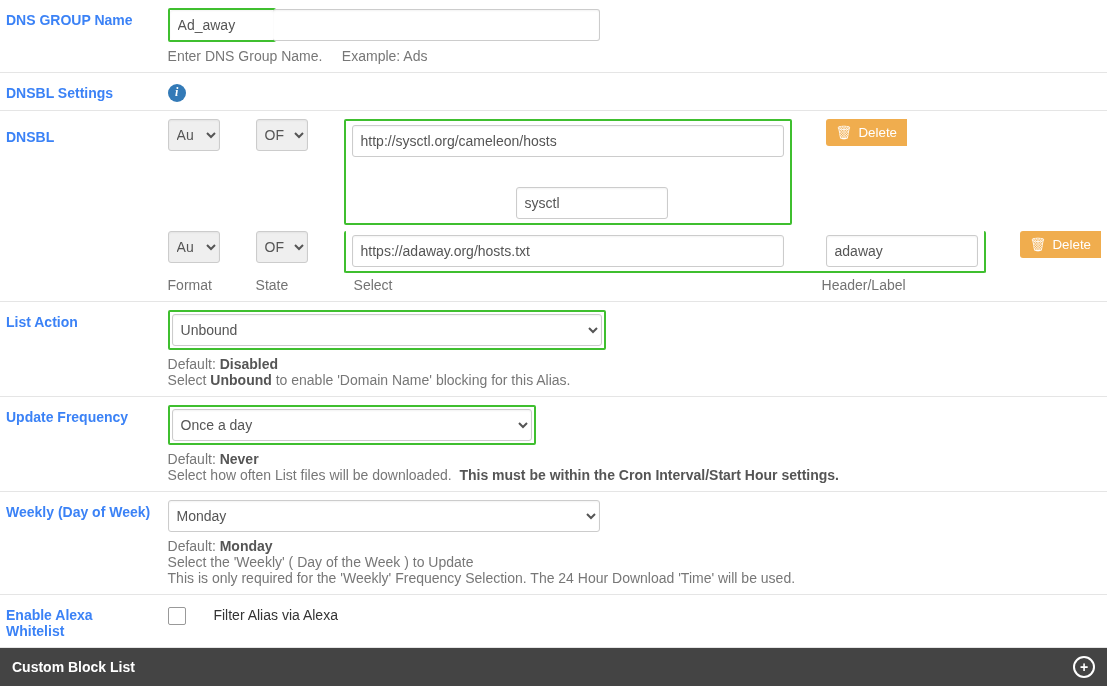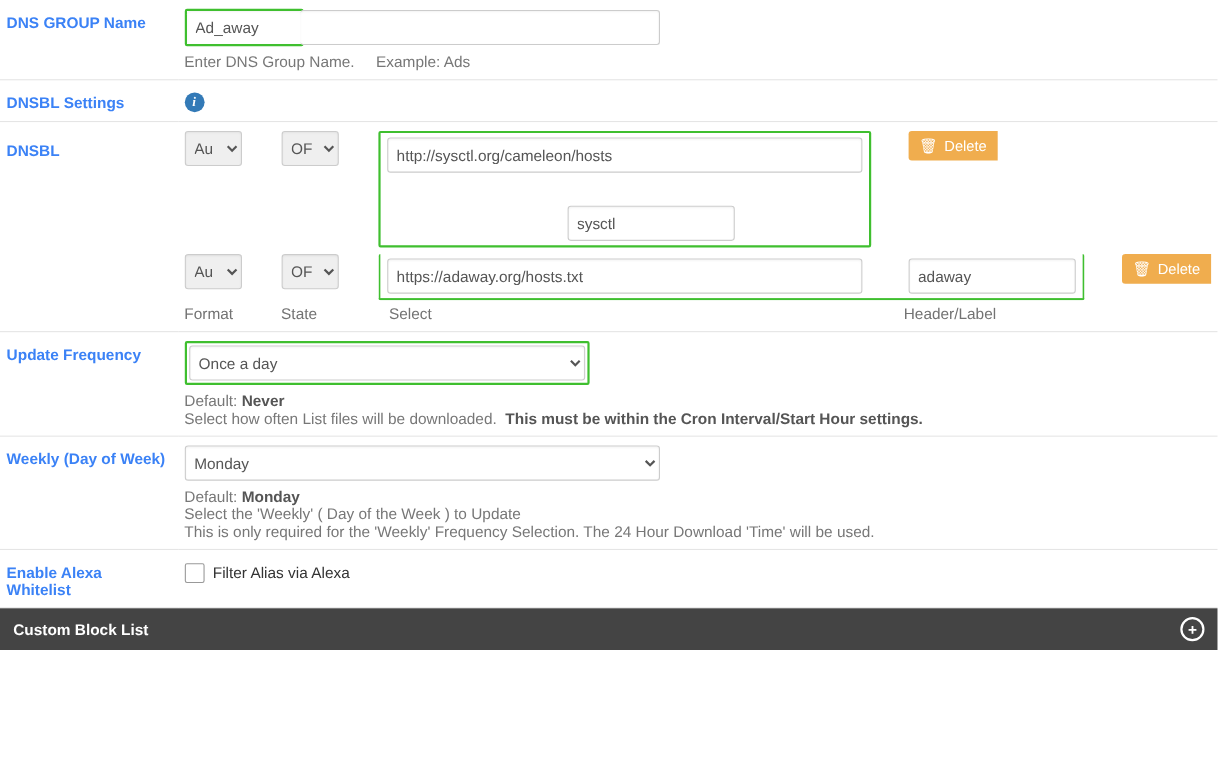--- a/index.html
+++ b/index.html
@@ -98,20 +98,37 @@
     <div class="col-labels" style="display:flex;gap:28px;margin-top:4px;">
       <span style="width:60px;">Format</span>
       <span style="width:60px;">State</span>
       <span style="width:440px;padding-left:10px;">Select</span>
       <span>Header/Label</span>
     </div>
   </td>
 </tr>
 
 
+<tr>
+  <td class="label-cell">List Action</td>
+  <td class="ctrl-cell">
+    <span class="green-box" style="padding:2px;">
+      <select class="fc" style="width:430px;background:#fff;">
+        <option>Unbound</option>
+      </select>
+    </span>
+    <div class="help">
+      <span>Default:</span>
+      <b>Disabled</b><br>
+      <span>Select</span>
+      <b>Unbound</b>
+      <span>to enable 'Domain Name' blocking for this Alias.</span>
+    </div>
+  </td>
+</tr>
 
 <tr>
   <td class="label-cell">Update Frequency</td>
   <td class="ctrl-cell">
     <span class="green-box" style="padding:2px;">
       <select class="fc" style="width:360px;background:#fff;">
         <option>Once a day</option>
       </select>
     </span>
     <div class="help">
@@ -135,21 +152,21 @@
       <span>Select the 'Weekly' ( Day of the Week ) to Update</span><br>
       <span>This is only required for the 'Weekly' Frequency Selection.  The 24 Hour Download 'Time' will be used.</span>
     </div>
   </td>
 </tr>
 
 <tr>
   <td class="label-cell">Enable Alexa Whitelist</td>
   <td class="ctrl-cell" style="padding-top:12px;">
     <span class="cb"></span>
-    <span style="margin-left:4px;">Filter Alias via Alexa</span>
+    <span style="margin-left:24px;">Filter Alias via Alexa</span>
   </td>
 </tr>
 
 </tbody>
     </table>
 
 <div class="panel-bar">
   <span>Custom Block List</span>
   <span class="plus-circ">+</span>
 </div>

